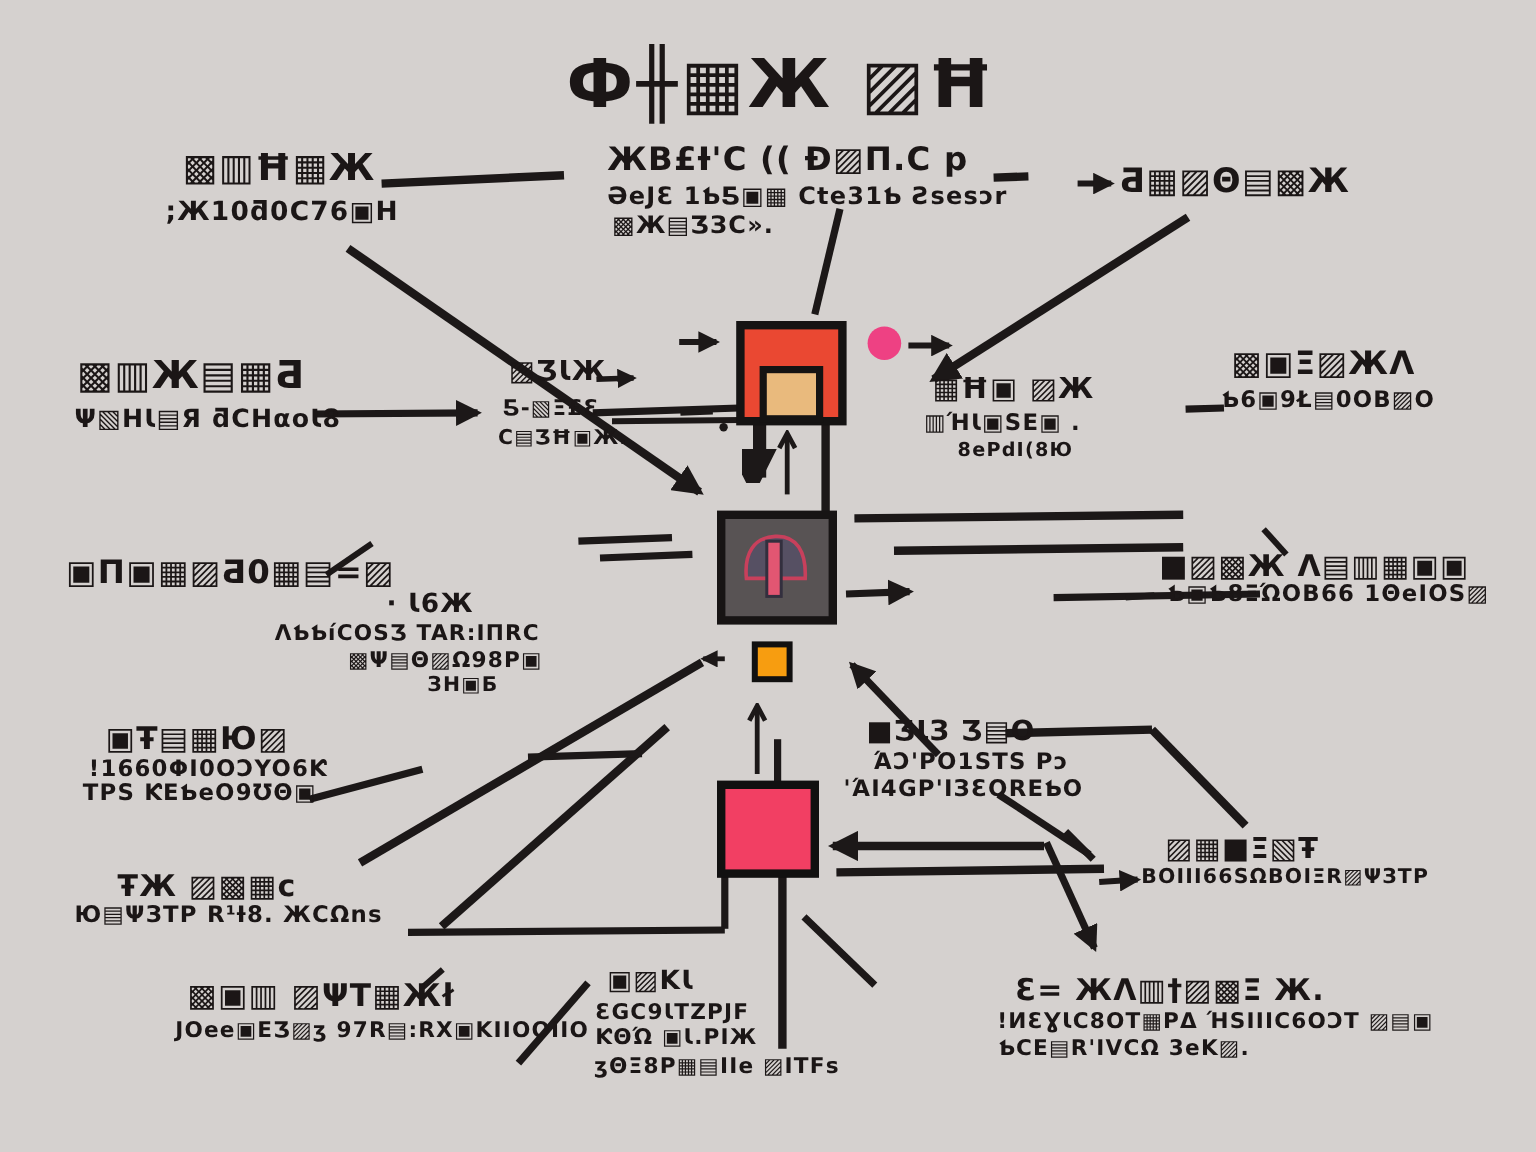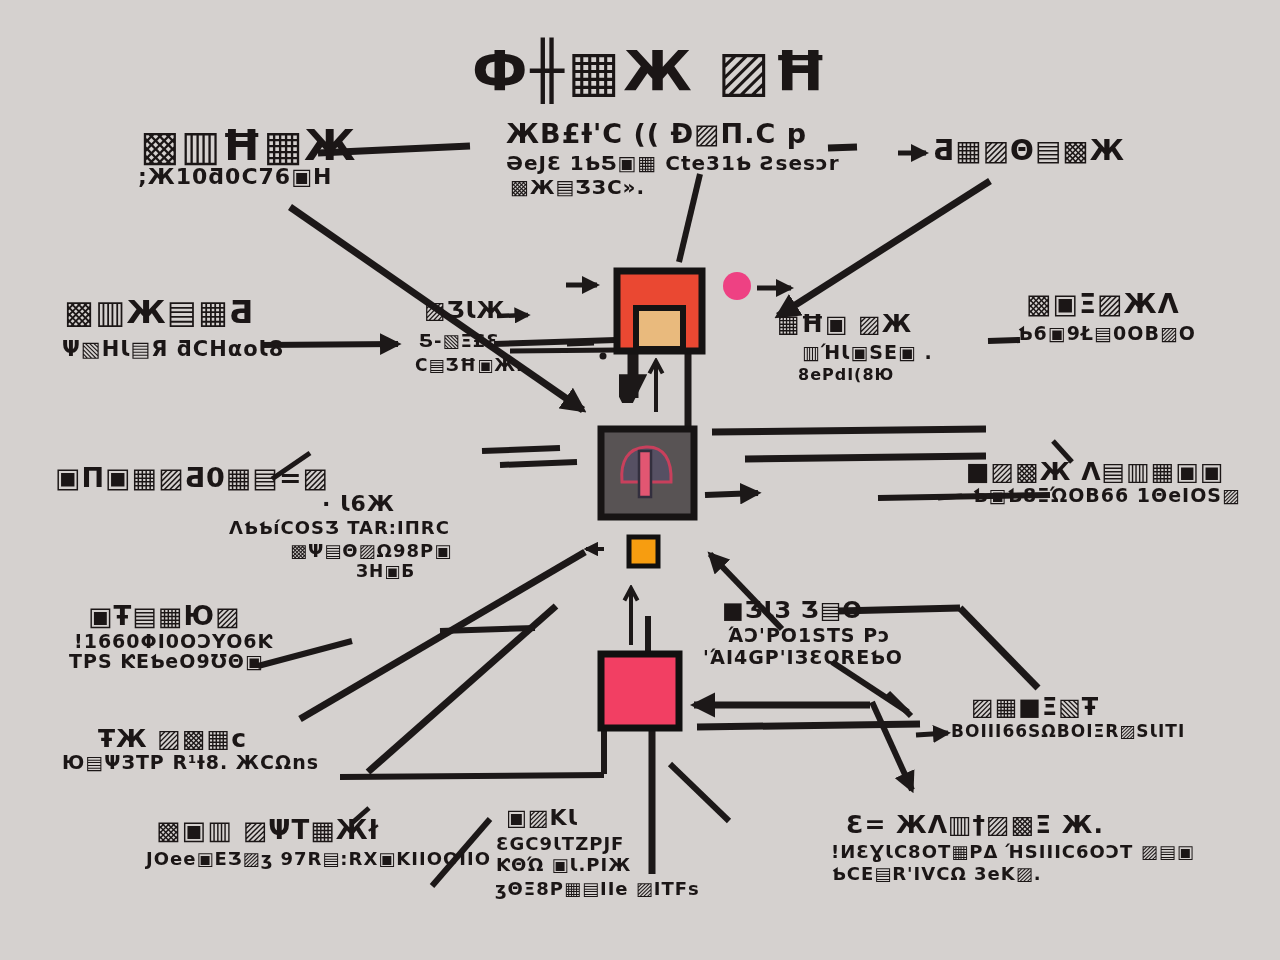--- a/index.html
+++ b/index.html
@@ -95,34 +95,34 @@
     </g>
     <rect x="629" y="537" width="29" height="29" stroke="#111010" stroke-width="5" fill="#f79d10"></rect>
     <rect x="601" y="654" width="78" height="74" stroke="#111010" stroke-width="7" fill="#f23f63"></rect>
   </svg>
 
   <div class="lb ctr" style="left:472px;top:42px;width:340px;font-size:56px;letter-spacing:3px;">Ф╫▦Ж ▨Ħ</div>
   <div class="lb" style="left:506px;top:120px;font-size:27px;">ЖВ£Ɨ'C (( Ɖ▨Π.C p</div>
   <div class="lb" style="left:506px;top:153px;font-size:20px;">ƏeJƐ 1ƄƼ▣▦ Cte31Ƅ Ƨsesɔr</div>
   <div class="lb" style="left:510px;top:177px;font-size:20px;">▩Ж▤ƷЗC».</div>
 
-  <div class="lb" style="left:140px;top:124px;font-size:42px;">▩▥Ħ▦Ж</div>
+  <div class="lb" style="left:152px;top:124px;font-size:31px;">▩▥Ħ▦Ж</div>
   <div class="lb" style="left:138px;top:165px;font-size:22px;">;Ж10ƌ0C76▣Н</div>
 
   <div class="lb" style="left:933px;top:136px;font-size:28px;">Ƌ▦▨Θ▤▩Ж</div>
 
   <div class="lb" style="left:64px;top:296px;font-size:32px;">▩▥Ж▤▦Ƌ</div>
   <div class="lb" style="left:62px;top:338px;font-size:21px;">Ψ▧HƖ▤Я ƌCHαοƖ8</div>
 
   <div class="lb" style="left:424px;top:298px;font-size:23px;">▨ƷƖЖ</div>
   <div class="lb" style="left:419px;top:332px;font-size:18px;">Ƽ-▧Ξ£Ɛ</div>
   <div class="lb" style="left:415px;top:357px;font-size:17px;">C▤ƷĦ▣Ж.</div>
 
   <div class="lb" style="left:777px;top:312px;font-size:24px;">▦Ħ▣ ▨Ж</div>
-  <div class="lb" style="left:802px;top:343px;font-size:19px;text-align:center;">▥ΉƖ▣SE▣ .</div>
+  <div class="lb" style="left:770px;top:343px;font-size:19px;text-align:center;">▥ΉƖ▣SE▣ .</div>
   <div class="lb" style="left:798px;top:367px;font-size:16px;">8ePdI(8Ю</div>
 
   <div class="lb" style="left:1026px;top:290px;font-size:27px;">▩▣Ξ▨ЖΛ</div>
   <div class="lb" style="left:1018px;top:324px;font-size:19px;">Ƅ6▣9Ł▤0OB▨O</div>
 
   <div class="lb" style="left:55px;top:464px;font-size:27px;">▣Π▣▦▨Ƌ0▦▤=▨</div>
   <div class="lb" style="left:322px;top:492px;font-size:22px;">· Ɩ6Ж</div>
   <div class="lb" style="left:229px;top:519px;font-size:18px;">ΛƄƄíCOSƷ TAR:IΠRC</div>
   <div class="lb" style="left:290px;top:542px;font-size:18px;">▩Ψ▤Θ▨Ω98P▣</div>
   <div class="lb" style="left:356px;top:563px;font-size:17px;">ЗН▣Ƃ</div>
@@ -147,15 +147,15 @@
   <div class="lb" style="left:832px;top:865px;font-size:18px;">ƄCE▤R'IVCΩ 3еK▨.</div>
 
   <div class="lb" style="left:722px;top:598px;font-size:23px;">■ƷƖЗ Ʒ▤O</div>
   <div class="lb" style="left:728px;top:626px;font-size:19px;">ΆƆ'PO1STS Pɔ</div>
   <div class="lb" style="left:703px;top:648px;font-size:19px;">'ΆI4GP'IЗƐOREƄO</div>
 
   <div class="lb" style="left:966px;top:459px;font-size:25px;">■▨▩Ж Λ▤▥▦▣▣</div>
   <div class="lb" style="left:973px;top:486px;font-size:19px;">Ƅ▣Ƅ8ΞΏOB66 1ΘеIOS▨</div>
 
   <div class="lb" style="left:971px;top:695px;font-size:24px;">▨▦■Ξ▧Ŧ</div>
-  <div class="lb" style="left:951px;top:723px;font-size:17px;">BOIII66SΩBOIΞR▨SƖITI</div>
+  <div class="lb" style="left:951px;top:723px;font-size:17px;">BOIII66SΩBOIΞR▨ΨЗTP</div>
 
 </div>
 
 </body></html>

